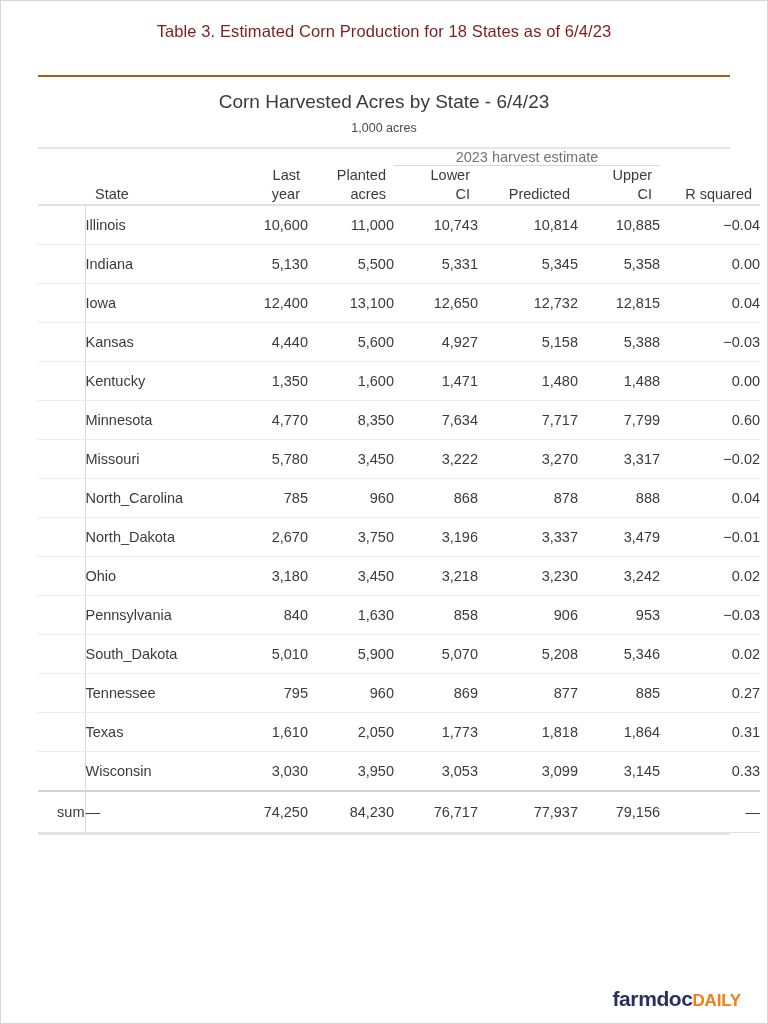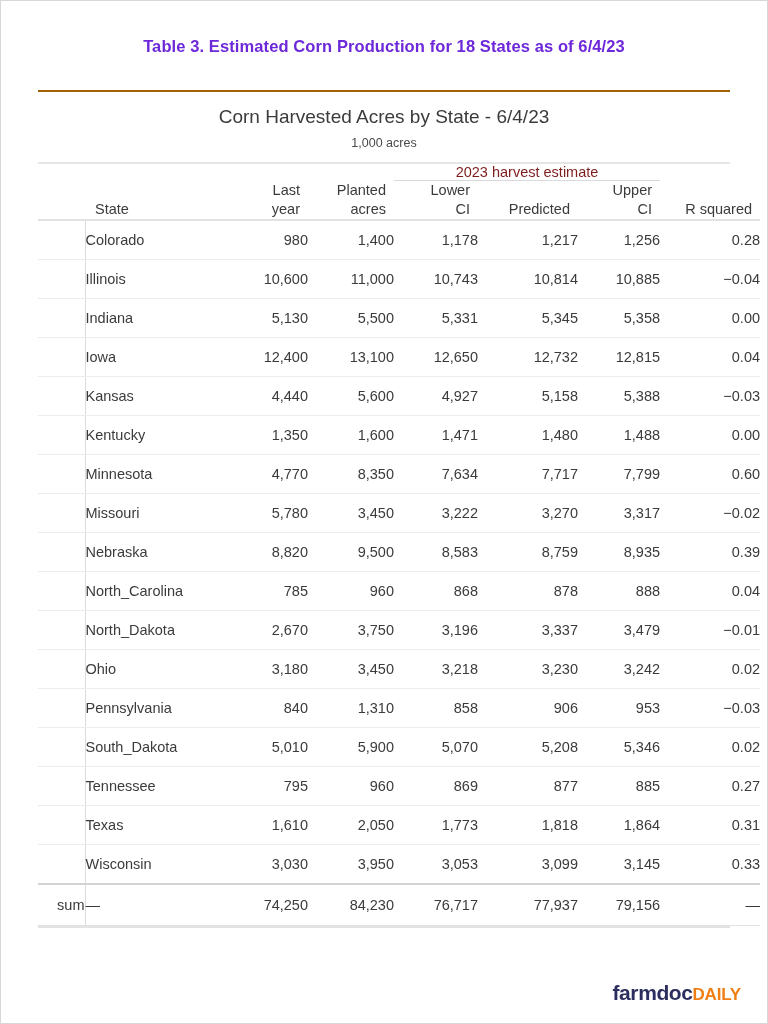--- a/index.html
+++ b/index.html
@@ -21,24 +21,24 @@
     height: 1024px;
     background: #ffffff;
     border: 1px solid #d7d7d7;
     padding: 0;
   }
 
   
   .fig-title {
     text-align: center;
     font-size: 16.5px;
-    font-weight: bold;
-    color: #6d28d9;
+    font-weight: normal;
+    color: #7f1d1d;
     letter-spacing: 0.1px;
-    padding-top: 34px;
+    padding-top: 19px;
     padding-bottom: 0;
     line-height: 22px;
   }
 
   
   .table-wrap {
     margin: 0 auto;
     width: 692px;       
     padding-top: 33px;
   }
@@ -71,21 +71,21 @@
     table-layout: fixed;
   }
   table.gt td, table.gt th {
     padding: 0;
     margin: 0;
   }
 
   .spanner-row th {
     font-weight: normal;
     font-size: 14.5px;
-    color: #7f1d1d;
+    color: #737373;
     padding-top: 12px;
     padding-bottom: 4px;
     text-align: center;
     vertical-align: bottom;
   }
   .spanner-cell {
     border-bottom: 1px solid #d9d9d9;
   }
 
   .colhead-row th {
@@ -146,21 +146,21 @@
     height: 2px;
     background: #e3e3e3;
     width: 692px;
     margin: 0 auto;
   }
 
   
   .footer {
     position: absolute;
     right: 26px;
-    bottom: 20px;
+    bottom: 14px;
     text-align: right;
     line-height: 1;
   }
   .logo {
     font-size: 21px;
     font-weight: bold;
     letter-spacing: -0.4px;
   }
   .logo .fd-main { color: #2b2e5e; }
   .logo .fd-daily { color: #f07e13; font-size: 17px; letter-spacing: -0.2px; }
@@ -220,30 +220,20 @@
             <span>Upper</span><br>
             <span>CI</span>
           </th>
           <th class="num">R squared</th>
         </tr>
       </thead>
 
       <tbody id="table-body">
           <tr>
             <td class="stub"></td>
-            <td class="state">Colorado</td>
-            <td class="num">980</td>
-            <td class="num">1,400</td>
-            <td class="num">1,178</td>
-            <td class="num">1,217</td>
-            <td class="num">1,256</td>
-            <td class="num">0.28</td>
-          </tr>
-          <tr>
-            <td class="stub"></td>
             <td class="state">Illinois</td>
             <td class="num">10,600</td>
             <td class="num">11,000</td>
             <td class="num">10,743</td>
             <td class="num">10,814</td>
             <td class="num">10,885</td>
             <td class="num">−0.04</td>
           </tr>
           <tr>
             <td class="stub"></td>
@@ -300,30 +290,20 @@
             <td class="state">Missouri</td>
             <td class="num">5,780</td>
             <td class="num">3,450</td>
             <td class="num">3,222</td>
             <td class="num">3,270</td>
             <td class="num">3,317</td>
             <td class="num">−0.02</td>
           </tr>
           <tr>
             <td class="stub"></td>
-            <td class="state">Nebraska</td>
-            <td class="num">8,820</td>
-            <td class="num">9,500</td>
-            <td class="num">8,583</td>
-            <td class="num">8,759</td>
-            <td class="num">8,935</td>
-            <td class="num">0.39</td>
-          </tr>
-          <tr>
-            <td class="stub"></td>
             <td class="state">North_Carolina</td>
             <td class="num">785</td>
             <td class="num">960</td>
             <td class="num">868</td>
             <td class="num">878</td>
             <td class="num">888</td>
             <td class="num">0.04</td>
           </tr>
           <tr>
             <td class="stub"></td>
@@ -342,21 +322,21 @@
             <td class="num">3,450</td>
             <td class="num">3,218</td>
             <td class="num">3,230</td>
             <td class="num">3,242</td>
             <td class="num">0.02</td>
           </tr>
           <tr>
             <td class="stub"></td>
             <td class="state">Pennsylvania</td>
             <td class="num">840</td>
-            <td class="num">1,310</td>
+            <td class="num">1,630</td>
             <td class="num">858</td>
             <td class="num">906</td>
             <td class="num">953</td>
             <td class="num">−0.03</td>
           </tr>
           <tr>
             <td class="stub"></td>
             <td class="state">South_Dakota</td>
             <td class="num">5,010</td>
             <td class="num">5,900</td>

